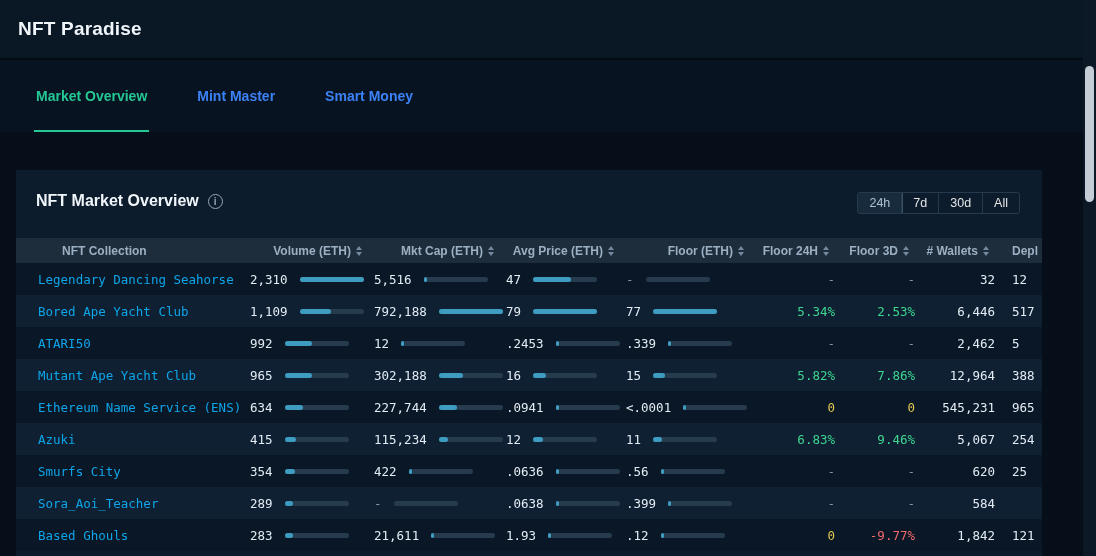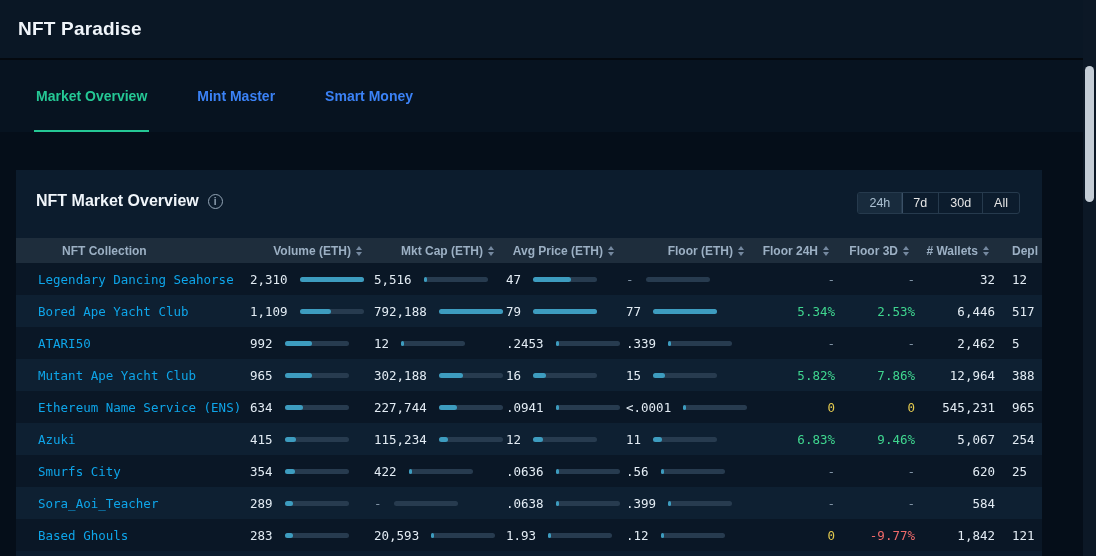--- a/index.html
+++ b/index.html
@@ -465,21 +465,21 @@
           <td>
             <div class="numwrap">
               <span class="">283</span>
               <span class="bar">
                 <i style="width: 8px;"></i>
               </span>
             </div>
           </td>
           <td>
             <div class="numwrap">
-              <span class="">20,593</span>
+              <span class="">21,611</span>
               <span class="bar">
                 <i style="width: 3px;"></i>
               </span>
             </div>
           </td>
           <td>
             <div class="numwrap">
               <span class="">1.93</span>
               <span class="bar">
                 <i style="width: 3px;"></i>

